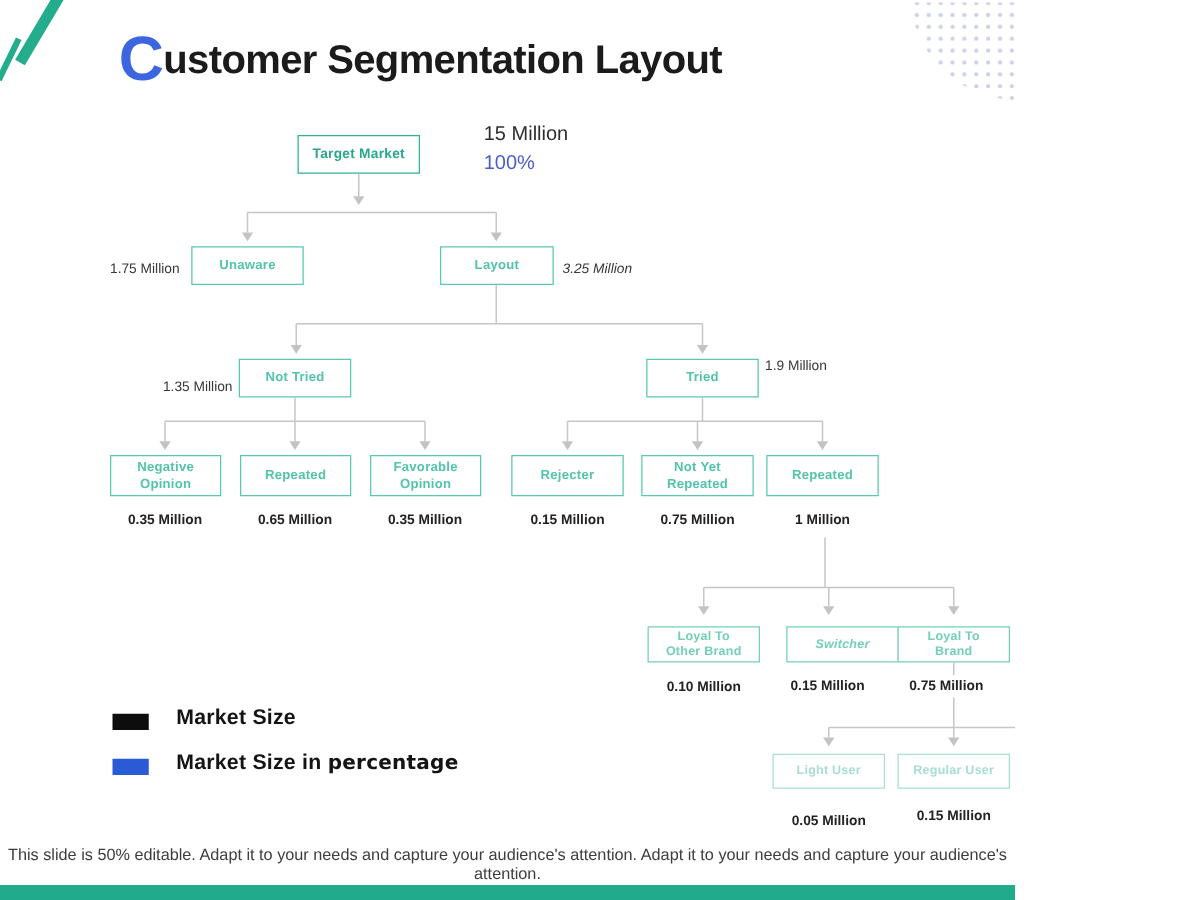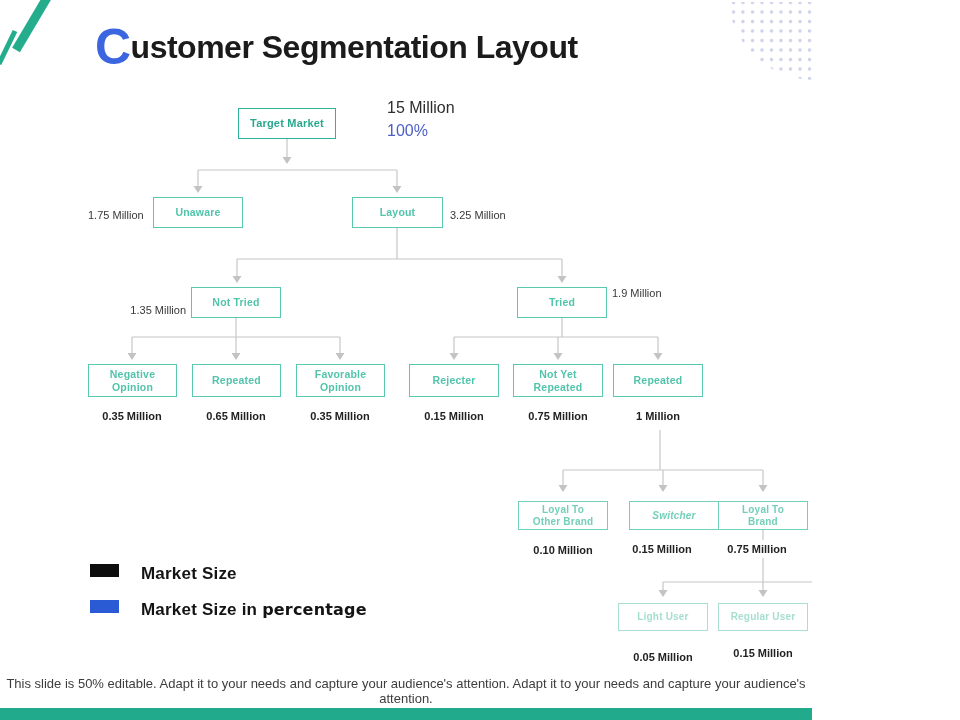--- a/index.html
+++ b/index.html
@@ -32,21 +32,21 @@
   .tier4{border-color:#a8dfd2;color:#a6ded0;font-size:10px;}
   .value{position:absolute;font-size:11px;color:#383838;white-space:nowrap;}
   .value.bold{font-weight:bold;color:#222222;}
   .value.below{transform:translateX(-50%);}
   .value.left{transform:translateX(-100%);}
   
   .annot{position:absolute;font-size:16px;color:#2e2e2e;white-space:nowrap;z-index:1;margin-left:32px;}
   .annot.blue{color:#4c5ec6;}
   
   #legend{position:absolute;left:90px;top:564px;z-index:1;}
-  .legend-row{display:flex;align-items:flex-start;margin-bottom:16px;}
+  .legend-row{display:flex;align-items:flex-end;margin-bottom:16px;}
   .swatch{display:inline-block;width:29px;height:13px;margin-right:22px;}
   .swatch.dark{background:#0d0d0d;}
   .swatch.blue{background:#2a5ad4;}
   .legend-label{font-size:17px;font-weight:bold;color:#141414;letter-spacing:.2px;}
   .legend-label .tail{font-weight:bold;font-family:"DejaVu Sans",sans-serif;font-size:16px;}
   
   #footer{position:absolute;left:0;top:676px;width:100%;text-align:center;font-size:13px;color:#3d3d3d;z-index:1;}
   #bottom-bar{position:absolute;left:0;bottom:0;width:100%;height:12px;background:#21aa8b;z-index:1;}
 </style>
 </head>
@@ -126,21 +126,21 @@
       <path class="ar" d="M758.5 590 h9 L763 597 Z"></path>
     <path d="M863 582 V590"></path>
       <path class="ar" d="M858.5 590 h9 L863 597 Z"></path>
   </svg>
 
   <div id="tree">
       <div class="node tier1" style="left: 238px; top: 108px; width: 98px; height: 31px;">Target Market</div>
       <div class="node tier2" style="left: 153px; top: 197px; width: 90px; height: 31px;">Unaware</div>
       <div class="value right" style="left: 88px; top: 209px;">1.75 Million</div>
       <div class="node tier2" style="left: 352px; top: 197px; width: 91px; height: 31px;">Layout</div>
-      <div class="value right" style="left: 450px; top: 209px;">3.25 Million</div>
+      <div class="value right" style="left: 450px; top: 209px; font-style: italic;">3.25 Million</div>
       <div class="node tier2" style="left: 191px; top: 287px; width: 90px; height: 31px;">Not Tried</div>
       <div class="value left" style="left: 186px; top: 304px;">1.35 Million</div>
       <div class="node tier2" style="left: 517px; top: 287px; width: 90px; height: 31px;">Tried</div>
       <div class="value right" style="left: 612px; top: 287px;">1.9 Million</div>
       <div class="node tier2" style="left: 88px; top: 364px; width: 89px; height: 33px;">Negative
 Opinion</div>
       <div class="value bold below" style="left: 132px; top: 410px;">0.35 Million</div>
       <div class="node tier2" style="left: 192px; top: 364px; width: 89px; height: 33px;">Repeated</div>
       <div class="value bold below" style="left: 236px; top: 410px;">0.65 Million</div>
       <div class="node tier2" style="left: 296px; top: 364px; width: 89px; height: 33px;">Favorable

